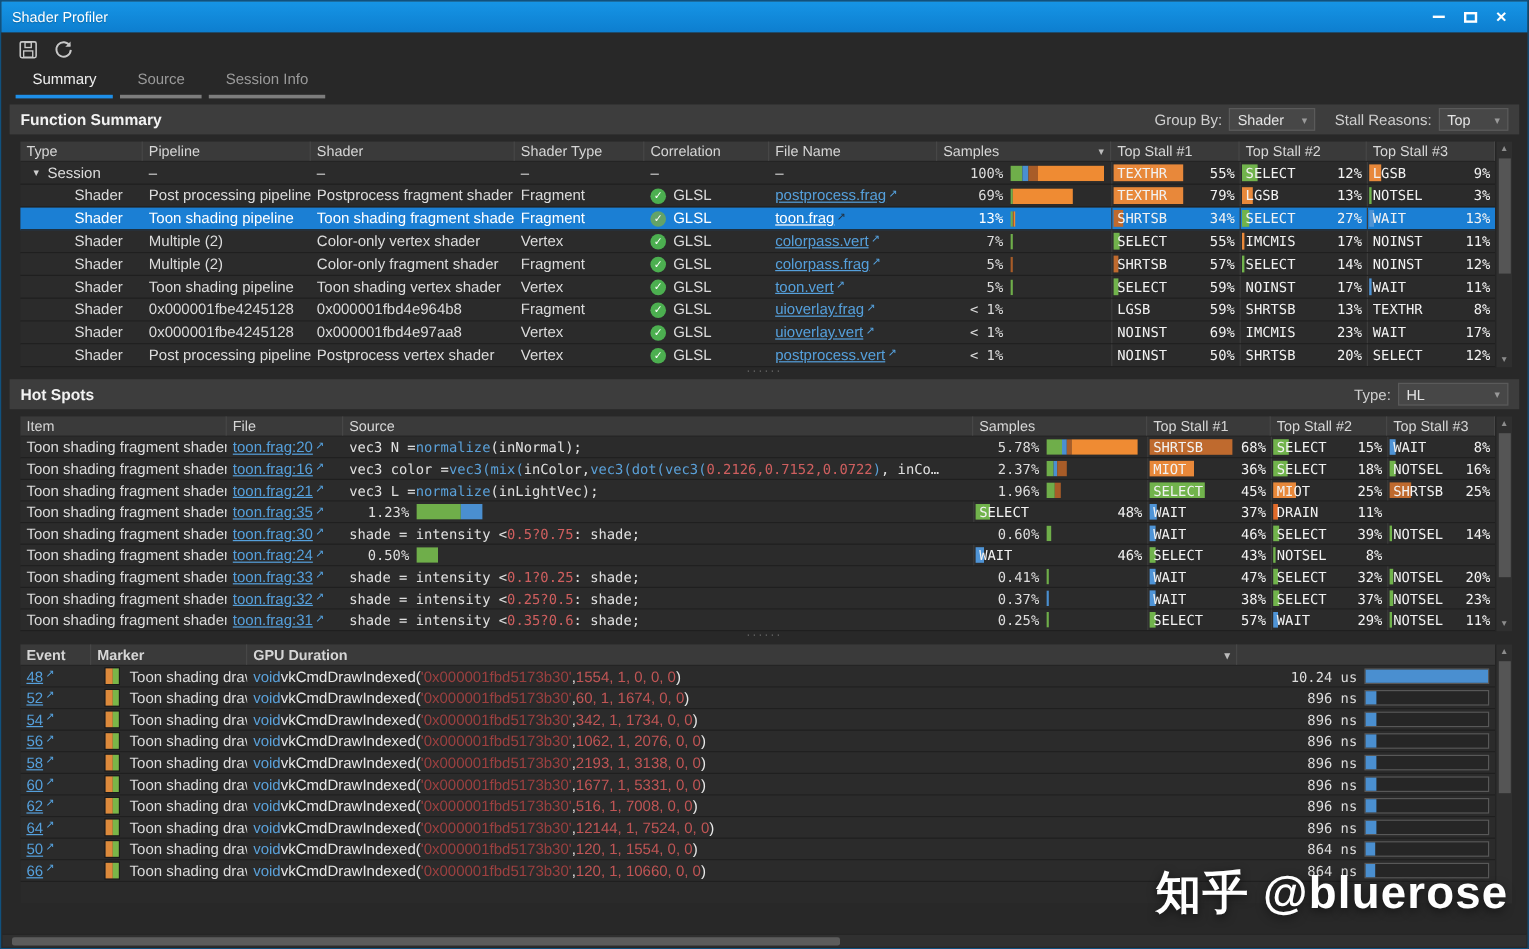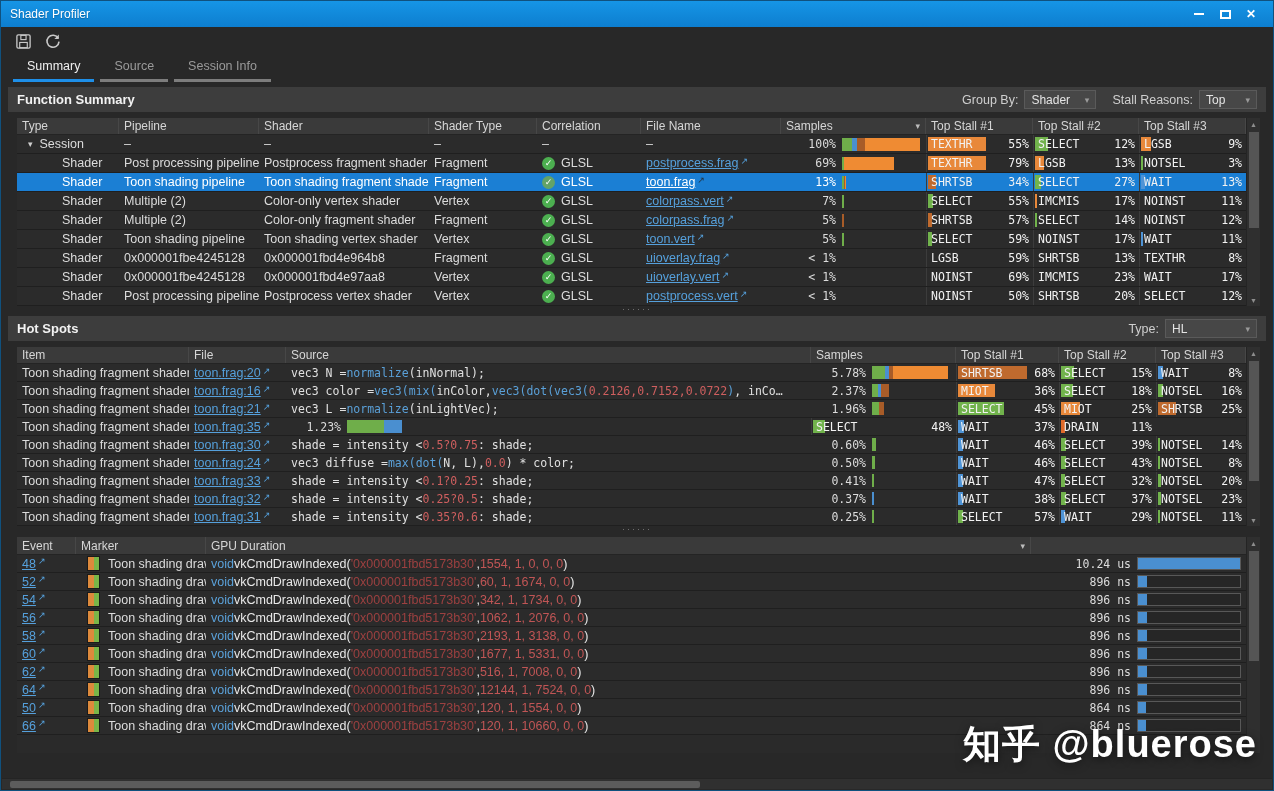--- a/index.html
+++ b/index.html
@@ -47,21 +47,21 @@
   .thead { display:grid; background:#3a3a3a; border-bottom:1px solid #242424; }
   .hcell {
     padding:0 5px; display:flex; align-items:center; color:#d6d6d6; font-size:12px;
     border-right:1px solid #474747; overflow:hidden; white-space:nowrap;
   }
   .hcell .ht { flex:1; overflow:hidden; }
   .hcell .sort { color:#bcbcbc; font-size:9px; margin-left:4px; }
   .fsg { grid-template-columns:102px 140px 170px 108px 104px 140px 145px 107px 106px 107px; }
   .hsg { grid-template-columns:172px 97px 525px 145px 103px 97px 90px; }
   .evg { grid-template-columns:59px 130px 825px 215px; }
-  .fs .thead, .hs .thead { height:17px; } .ev .thead { height:18px; }
+  .fs .thead, .hs .thead { height:17px; } .ev .thead { height:18px;font-weight:bold; }
   .trow { display:grid; background:#2b2b2b; border-bottom:1px solid #1f1f1f; }
   .fs .trow { height:19px; } .hs .trow, .ev .trow { height:18px; }
   .trow.sel { background:#1b7fd4; color:#fff; }
   .cell { display:flex; align-items:center; padding:0 5px; overflow:hidden; white-space:nowrap; }
   .cell.type .caret { color:#cfcfcf; font-size:9px; margin:0 7px 0 6px; }
   .cell.type .ind { padding-left:40px; }
   .chk {
     width:13px; height:13px; border-radius:50%; background:#4caf50; color:#fff;
     font-size:9px; display:inline-flex; align-items:center; justify-content:center;
     margin-right:6px; flex:none;
@@ -727,27 +727,20 @@
             <span class="fill" style="width: 2%; background: rgb(113, 179, 76);"></span>
             <span class="sname">NOTSEL</span>
             <span class="spct">14%</span>
           </div>
         </div>
         <div class="trow hsg">
           <div class="cell">Toon shading fragment shader</div>
           <div class="cell">
             <span><a class="link">toon.frag:24</a><span class="ext">↗</span></span>
           </div>
-          <div class="cell src">
-            <span class="p">vec3 diffuse = </span>
-            <span class="f">max(dot(</span>
-            <span class="p">N, L), </span>
-            <span class="n">0.0</span>
-            <span class="p">) * color;</span>
-          </div>
           <div class="cell samples">
             <span class="sval">0.50%</span>
             <div class="sbar">
               <span class="seg" style="width: 4%; background: rgb(111, 174, 74);"></span>
             </div>
           </div>
           <div class="cell stall">
             <span class="fill" style="width: 5%; background: rgb(79, 148, 214);"></span>
             <span class="sname">WAIT</span>
             <span class="spct">46%</span>

